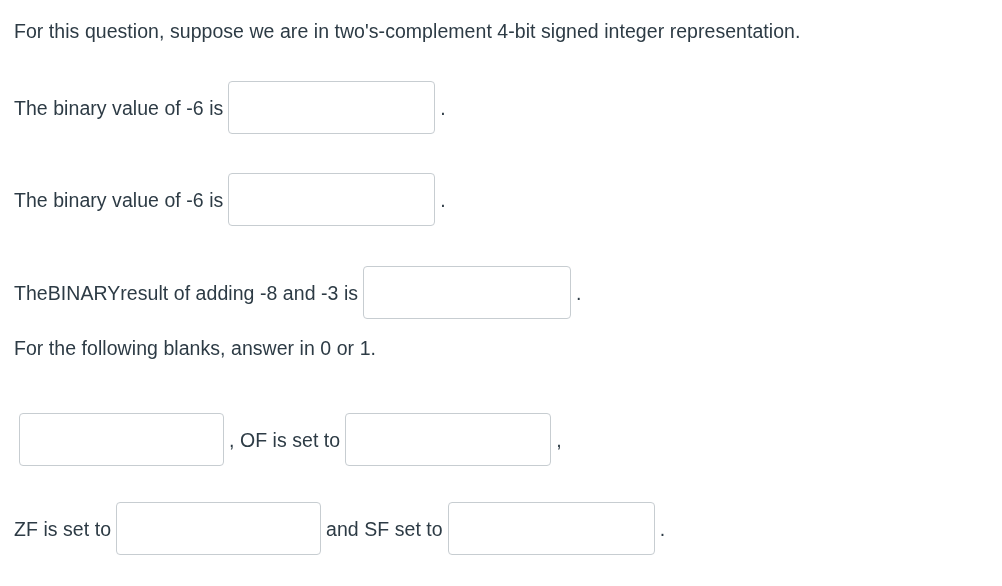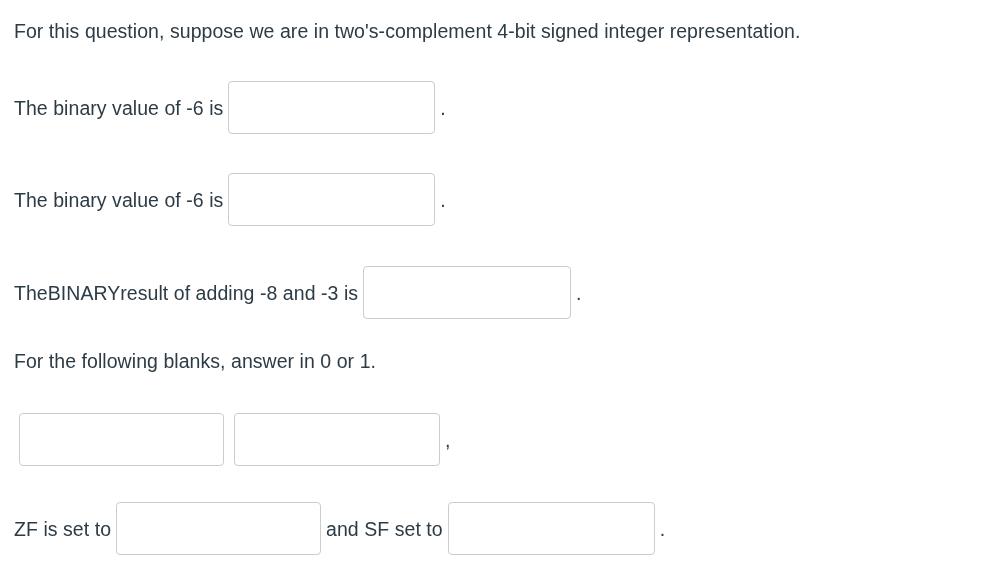--- a/index.html
+++ b/index.html
@@ -58,21 +58,21 @@
   .blank-cf { width: 205px; }
   .blank-of { width: 206px; }
   .blank-zf { width: 205px; }
   .blank-sf { width: 207px; }
 
   
   #row-intro   { top: 18px;  }
   #row-neg6    { top: 81px;  }
   #row-neg3    { top: 173px; }
   #row-binary  { top: 266px; }
-  #row-note    { top: 348px; }
+  #row-note    { top: 335px; }
   #row-flags1  { top: 413px; }
   #row-flags2  { top: 502px; }
   .post { margin-left: 0px; }
 </style>
 </head>
 <body>
 
 <div class="quiz-body">
 
   <div class="q-line" id="row-intro">
@@ -98,20 +98,21 @@
     <input class="blank blank-xl" type="text" value="" style="">
     <span class="txt post">.</span>
   </div>
 
   <div class="q-line" id="row-note">
     <span class="txt">For the following blanks, answer in 0 or 1.</span>
   </div>
 
   <div class="q-line" id="row-flags1">
     <input class="blank blank-cf" type="text" value="" style="">
+    <span class="txt">, OF is set to</span>
     <input class="blank blank-of" type="text" value="" style="">
     <span class="txt post">,</span>
   </div>
 
   <div class="q-line" id="row-flags2">
     <span class="txt">ZF is set to</span>
     <input class="blank blank-zf" type="text" value="" style="">
     <span class="txt">and SF set to</span>
     <input class="blank blank-sf" type="text" value="" style="">
     <span class="txt post">.</span>

